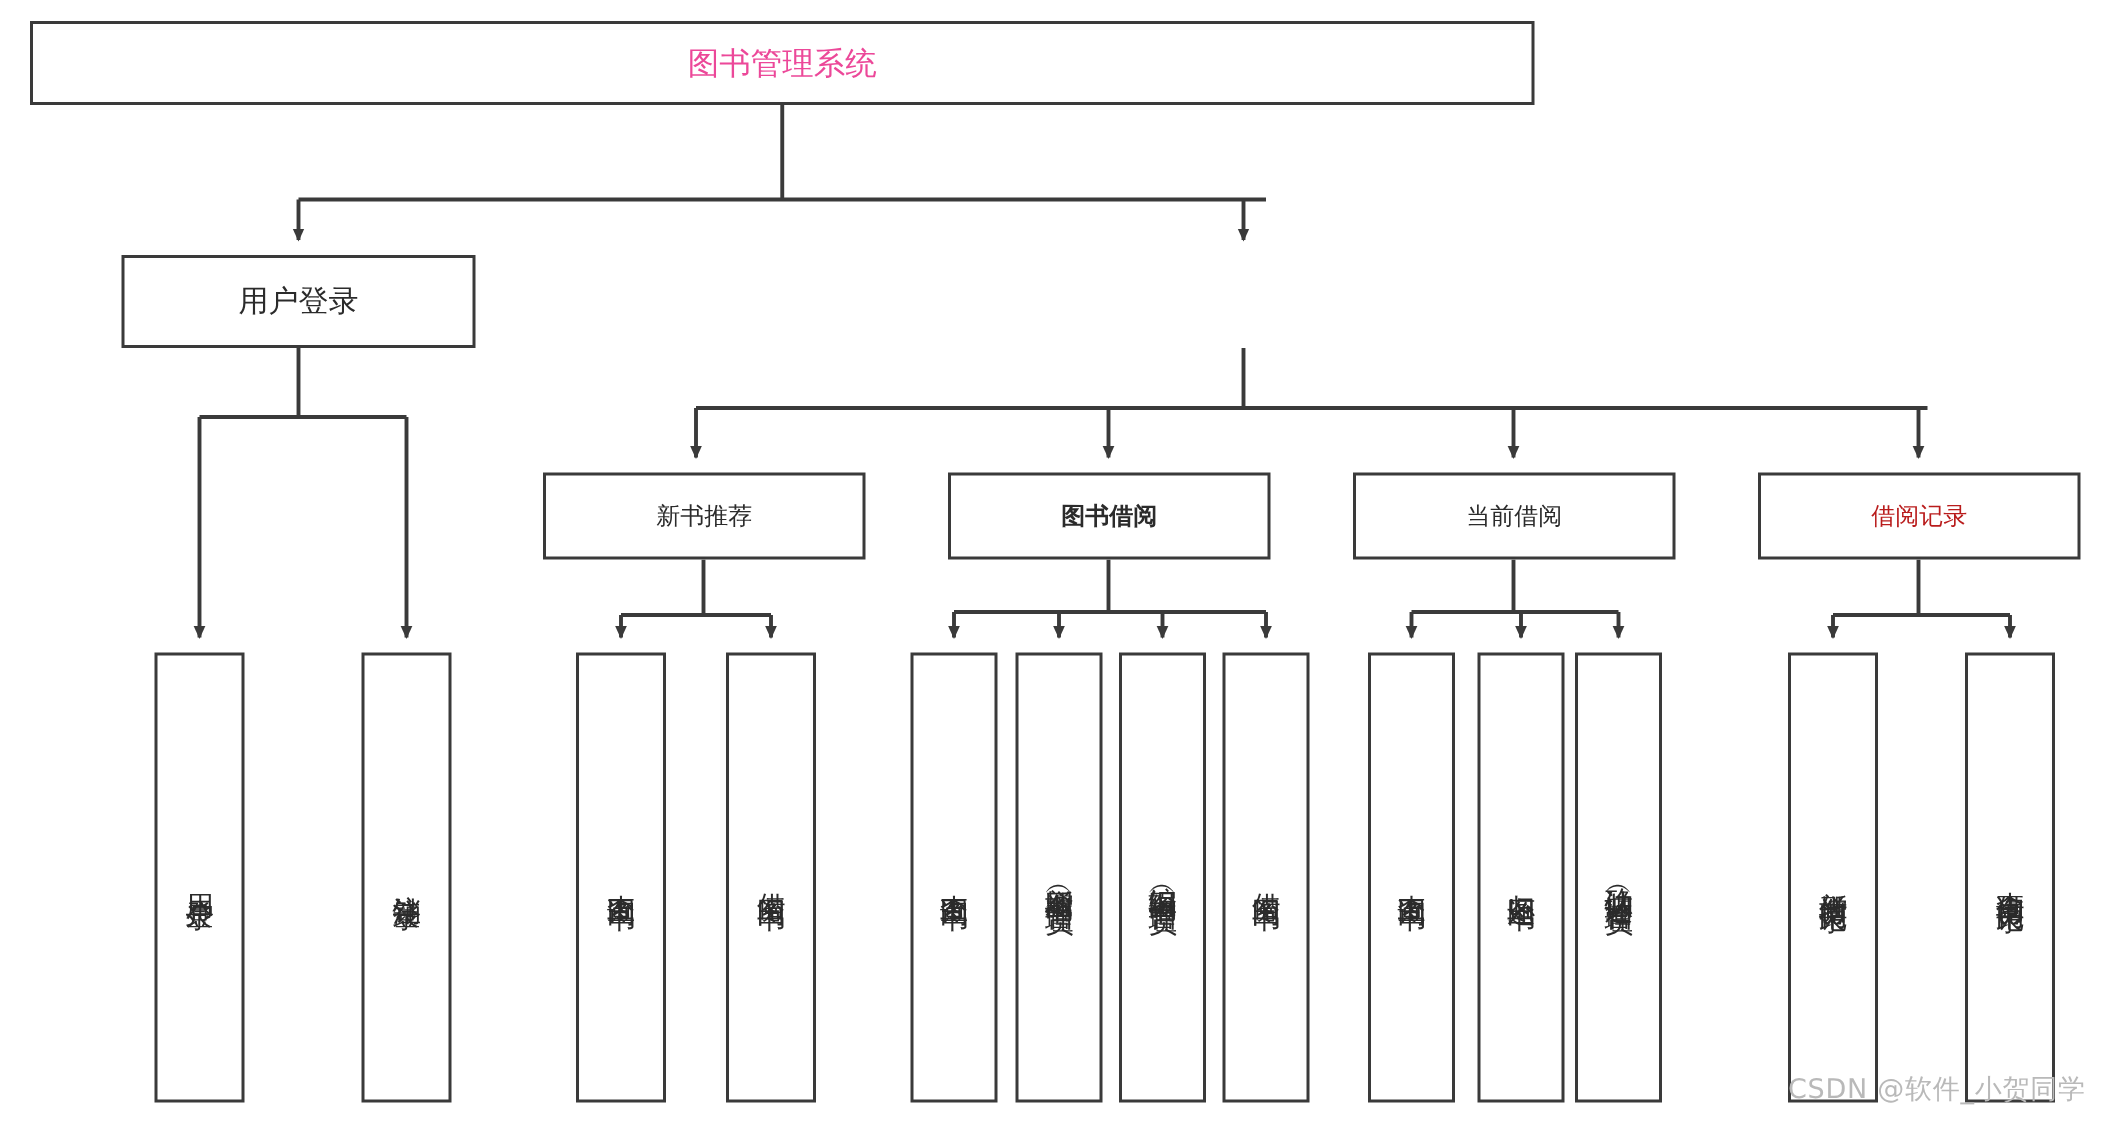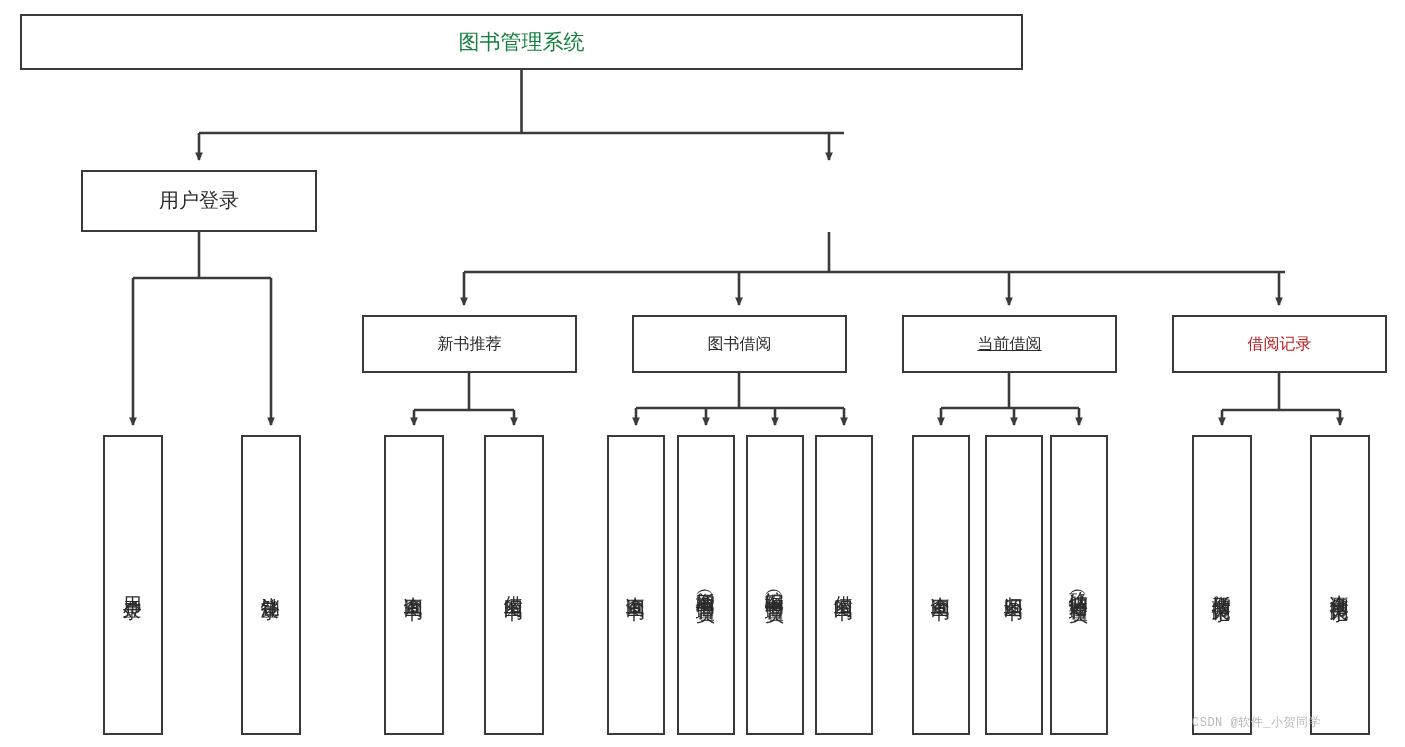--- a/index.html
+++ b/index.html
@@ -50,24 +50,23 @@
     writing-mode: vertical-rl;
     text-orientation: upright;
     align-items: center;
     justify-content: center;
     letter-spacing: 2px;
     padding: 4px 0;
   }
   .watermark {
     position: absolute;
     color: #b9b9b9;
-    font-size: 12px;
+    font-size: 18px;
     white-space: nowrap;
     letter-spacing: 0.5px;
-    font-family: Liberation Mono, monospace;
   }
 </style>
 </head>
 <body>
 
 <div id="canvas">
 
   <svg id="wires" viewBox="0 0 1405 747" xmlns="http://www.w3.org/2000/svg">
     <defs>
       <marker id="arrow" markerWidth="9" markerHeight="9" refX="4.5" refY="7.6" orient="0" markerUnits="userSpaceOnUse">
@@ -111,27 +110,27 @@
       <path d="M1014 408 L1014 425" marker-end="url(#arrow)"></path>
       <path d="M1079 408 L1079 425" marker-end="url(#arrow)"></path>
 
       <path d="M1279 373 L1279 410"></path>
       <path d="M1222 410 L1340 410"></path>
       <path d="M1222 410 L1222 425" marker-end="url(#arrow)"></path>
       <path d="M1340 410 L1340 425" marker-end="url(#arrow)"></path>
     </g>
   </svg>
 
-  <div class="node level-root" id="n-root" style="left: 20px; top: 14px; width: 1003px; height: 56px; border-color: rgb(58, 58, 58); color: #15803d; background: rgb(255, 255, 255);">图书管理系统</div>
+  <div class="node level-root" id="n-root" style="left: 20px; top: 14px; width: 1003px; height: 56px; border-color: rgb(58, 58, 58); color: #ec4899; background: rgb(255, 255, 255);">图书管理系统</div>
 
   <div class="node level-2" id="n-l2-0" style="left: 81px; top: 170px; width: 236px; height: 62px; border-color: rgb(58, 58, 58); color: rgb(43, 43, 43); background: rgb(255, 255, 255);">用户登录</div>
 
   <div class="node level-3" id="n-l3-0" style="left: 362px; top: 315px; width: 215px; height: 58px; border-color: rgb(58, 58, 58); color: rgb(43, 43, 43); background: rgb(255, 255, 255);">新书推荐</div>
-  <div class="node level-3" id="n-l3-1" style="left: 632px; top: 315px; width: 215px; height: 58px; border-color: rgb(58, 58, 58); color: rgb(43, 43, 43); background: rgb(255, 255, 255);">图书借阅</div>
-  <div class="node level-3" id="n-l3-2" style="left: 902px; top: 315px; width: 215px; height: 58px; border-color: rgb(58, 58, 58); color: rgb(43, 43, 43); background: rgb(255, 255, 255); text-decoration: underline;">当前借阅</div>
+  <div class="node level-3" id="n-l3-1" style="left: 632px; top: 315px; width: 215px; height: 58px; border-color: rgb(58, 58, 58); color: rgb(43, 43, 43); background: rgb(255, 255, 255); font-weight: bold;">图书借阅</div>
+  <div class="node level-3" id="n-l3-2" style="left: 902px; top: 315px; width: 215px; height: 58px; border-color: rgb(58, 58, 58); color: rgb(43, 43, 43); background: rgb(255, 255, 255);">当前借阅</div>
   <div class="node level-3" id="n-l3-3" style="left: 1172px; top: 315px; width: 215px; height: 58px; border-color: rgb(58, 58, 58); color: #b91c1c; background: rgb(255, 255, 255);">借阅记录</div>
 
   <div class="node leaf" id="n-leaf-0" style="left: 103px; top: 435px; width: 60px; height: 300px; border-color: rgb(58, 58, 58); color: rgb(43, 43, 43); background: rgb(255, 255, 255);">用户登录</div>
   <div class="node leaf" id="n-leaf-1" style="left: 241px; top: 435px; width: 60px; height: 300px; border-color: rgb(58, 58, 58); color: rgb(43, 43, 43); background: rgb(255, 255, 255);">注销登录</div>
   <div class="node leaf" id="n-leaf-2" style="left: 384px; top: 435px; width: 60px; height: 300px; border-color: rgb(58, 58, 58); color: rgb(43, 43, 43); background: rgb(255, 255, 255);">查询图书</div>
   <div class="node leaf" id="n-leaf-3" style="left: 484px; top: 435px; width: 60px; height: 300px; border-color: rgb(58, 58, 58); color: rgb(43, 43, 43); background: rgb(255, 255, 255);">借阅图书</div>
   <div class="node leaf" id="n-leaf-4" style="left: 607px; top: 435px; width: 58px; height: 300px; border-color: rgb(58, 58, 58); color: rgb(43, 43, 43); background: rgb(255, 255, 255);">查询图书</div>
   <div class="node leaf" id="n-leaf-5" style="left: 677px; top: 435px; width: 58px; height: 300px; border-color: rgb(58, 58, 58); color: rgb(43, 43, 43); background: rgb(255, 255, 255);">新增图书（管理员）</div>
   <div class="node leaf" id="n-leaf-6" style="left: 746px; top: 435px; width: 58px; height: 300px; border-color: rgb(58, 58, 58); color: rgb(43, 43, 43); background: rgb(255, 255, 255);">编辑图书（管理员）</div>
   <div class="node leaf" id="n-leaf-7" style="left: 815px; top: 435px; width: 58px; height: 300px; border-color: rgb(58, 58, 58); color: rgb(43, 43, 43); background: rgb(255, 255, 255);">借阅图书</div>

